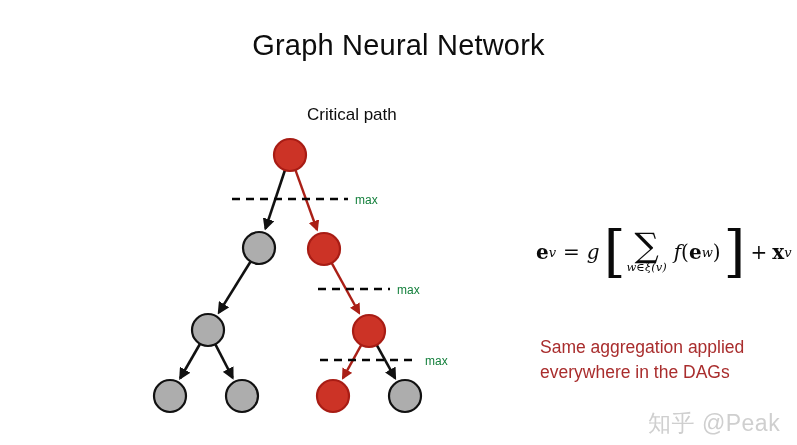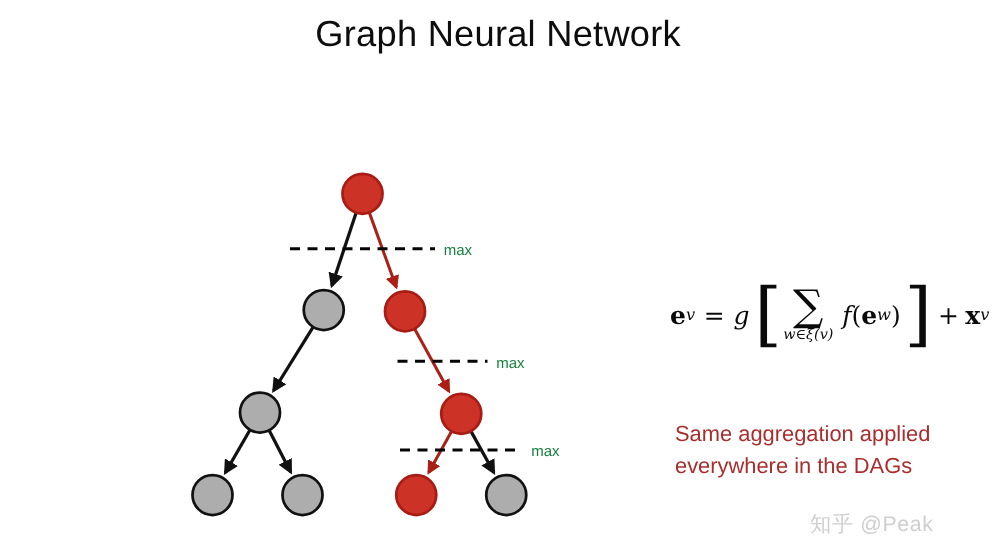--- a/index.html
+++ b/index.html
@@ -11,21 +11,21 @@
     position: relative;
     width: 797px;
     height: 445px;
     background: #ffffff;
     overflow: hidden;
     font-family: "Liberation Sans", sans-serif;
   }
   #title {
     position: absolute;
     left: 0;
-    top: 12px;
+    top: 29px;
     width: 797px;
     text-align: center;
     font-size: 29px;
     font-weight: 400;
     color: #0d0d0d;
     letter-spacing: 0.2px;
   }
   #critical-path-label {
     position: absolute;
     left: 307px;
@@ -107,34 +107,35 @@
     top: 335px;
     width: 262px;
     font-size: 17.5px;
     line-height: 1.45;
     color: #a92d2d;
   }
   #watermark {
     position: absolute;
     left: 648px;
     top: 408px;
-    font-size: 17px;
+    font-size: 23px;
     color: #cfcfcf;
     letter-spacing: 0.5px;
     white-space: nowrap;
     text-align: right;
   }
 </style>
 </head>
 <body>
 
 <div id="slide">
 
   <div id="title">Graph Neural Network</div>
 
+  <div id="critical-path-label">Critical path</div>
 
   <svg id="tree-svg" width="797" height="445">
     <defs>
       <marker id="arrow-black" viewBox="0 0 10 10" refX="8.2" refY="5" markerWidth="4.6" markerHeight="4.6" orient="auto-start-reverse">
         <path d="M 0 0 L 10 5 L 0 10 z" fill="#111111"></path>
       </marker>
       <marker id="arrow-red" viewBox="0 0 10 10" refX="8.2" refY="5" markerWidth="4.6" markerHeight="4.6" orient="auto-start-reverse">
         <path d="M 0 0 L 10 5 L 0 10 z" fill="#aa1f16"></path>
       </marker>
     </defs>

